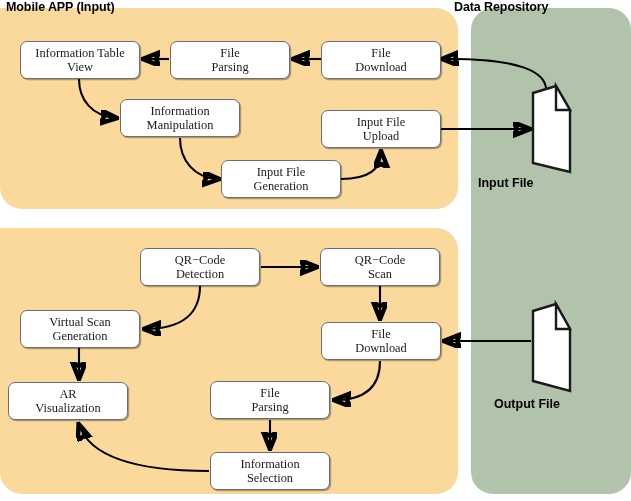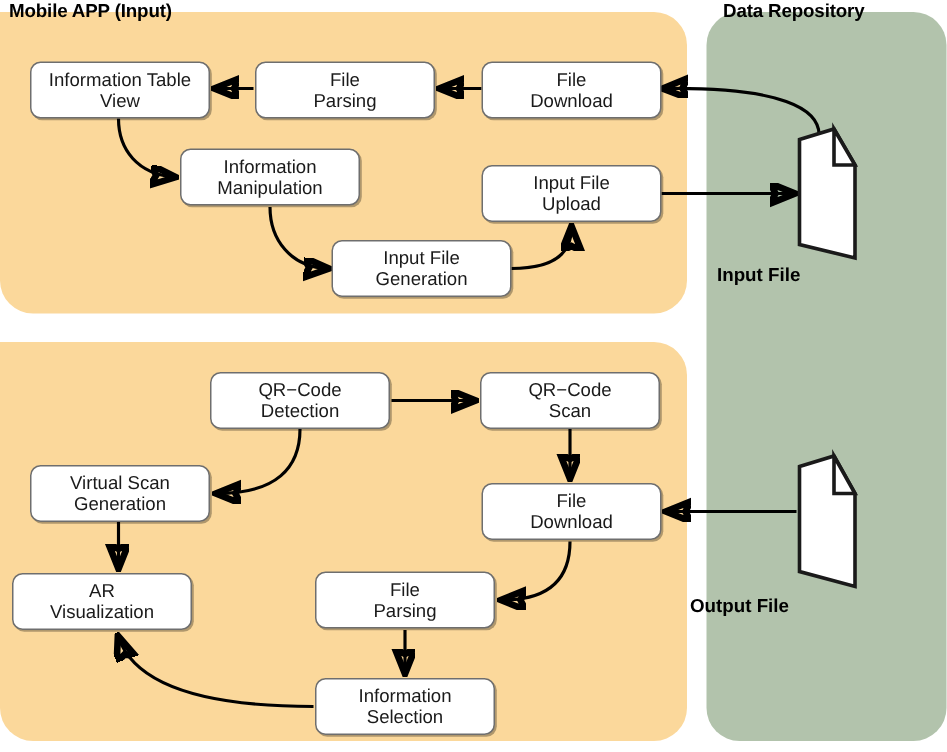--- a/index.html
+++ b/index.html
@@ -46,47 +46,48 @@
   .panel-title {
     position: absolute;
     font-size: 12.5px;
     font-weight: bold;
     color: #000000;
     letter-spacing: -0.1px;
     white-space: nowrap;
   }
   #title-input  { left: 6px;  top: 0px; }
   #title-output { left: 6px;  top: 220px; }
-  #title-repo   { left: 482px; top: 0px; }
+  #title-repo   { left: 454px; top: 0px; }
 
   .file-label {
     position: absolute;
     font-size: 12.5px;
     font-weight: bold;
     color: #000000;
     white-space: nowrap;
   }
   #label-input-file  { left: 478px; top: 176px; }
-  #label-output-file { left: 460px; top: 397px; }
+  #label-output-file { left: 494px; top: 397px; }
 
   .node {
     position: absolute;
     background: #ffffff;
     border: 1.6px solid #6e6e6e;
     border-radius: 7px;
     display: flex;
     align-items: center;
     justify-content: center;
     text-align: center;
     font-size: 12.4px;
     line-height: 14.5px;
     color: #1a1a1a;
     box-shadow: 1.2px 1.2px 0px rgba(0,0,0,0.30);
     padding: 0 4px;
     white-space: pre-line;
+    font-family: Liberation Serif, serif;
   }
 
   svg.edges {
     position: absolute;
     left: 0; top: 0;
     width: 631px; height: 501px;
     overflow: visible;
     pointer-events: none;
   }
   svg.edges path, svg.edges line { fill: none; stroke: #000000; stroke-width: 2.1px; }

